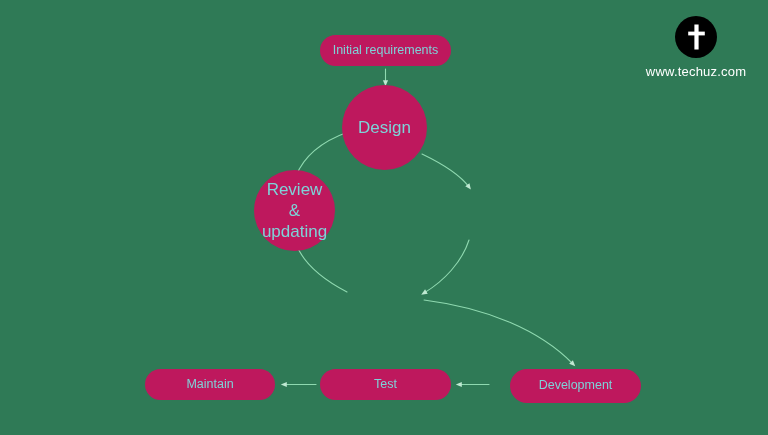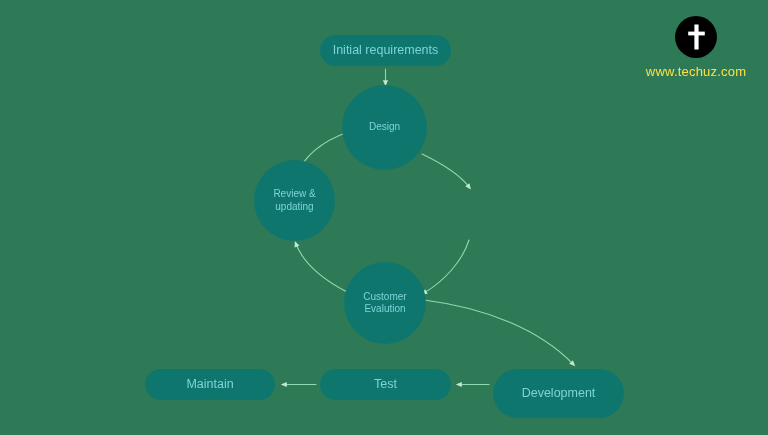--- a/index.html
+++ b/index.html
@@ -18,74 +18,74 @@
   #wires {
     position: absolute;
     left: 0;
     top: 0;
     width: 768px;
     height: 435px;
     pointer-events: none;
   }
   .node {
     position: absolute;
-    background: #0f766e;
+    background: #be185d;
     color: #7ed3d8;
     display: flex;
     align-items: center;
     justify-content: center;
     text-align: center;
     line-height: 1.25;
     z-index: 2;
     box-sizing: border-box;
   }
   .pill {
     border-radius: 999px;
     font-size: 12.5px;
     padding: 0 10px;
   }
   .circle {
     border-radius: 50%;
-    font-size: 10px;
+    font-size: 17px;
     padding: 0 6px;
   }
   .node span { display: block; white-space: pre-line; }
 
   
   #n-initial { left: 320px; top: 35px;  width: 131px; height: 31px; }
   #n-maintain    { left: 145px; top: 369px; width: 130px; height: 31px; }
   #n-test        { left: 320px; top: 369px; width: 131px; height: 31px; }
-  #n-development { left: 493px; top: 369px; width: 131px; height: 49px; text-align: center; }
+  #n-development { left: 510px; top: 369px; width: 131px; height: 34px; text-align: center; }
 
   
   #n-design     { left: 342px; top:  85px; width: 85px;  height: 85px; }
   #n-prototype  { left: 436px; top: 173px; width: 75px;  height: 75px; }
   #n-customer   { left: 344px; top: 262px; width: 82px;  height: 82px; }
-  #n-review     { left: 254px; top: 160px; width: 81px;  height: 81px; }
+  #n-review     { left: 254px; top: 170px; width: 81px;  height: 81px; }
 
   
   #logo-wrap {
     position: absolute;
     left: 636px;
     top: 16px;
     width: 120px;
     text-align: center;
     z-index: 3;
   }
   #logo-mark {
     width: 42px;
     height: 42px;
     border-radius: 50%;
     background: #000000;
     margin: 0 auto;
     position: relative;
   }
   #logo-url {
     margin-top: 6px;
-    color: #fde047;
+    color: #ffffff;
     font-size: 13px;
     letter-spacing: .2px;
   }
 </style>
 </head>
 <body>
 
 <div id="stage">
 
   <svg id="wires" viewBox="0 0 768 435">
@@ -108,24 +108,20 @@
 
   <div class="node pill" id="n-initial">
     <span>Initial requirements</span>
   </div>
 
   <div class="node circle" id="n-design">
     <span>Design</span>
   </div>
 
 
-  <div class="node circle" id="n-customer">
-    <span>Customer
-Evalution</span>
-  </div>
 
   <div class="node circle" id="n-review">
     <span>Review &amp;
 updating</span>
   </div>
 
   <div class="node pill" id="n-development">
     <span>Development</span>
   </div>
 

